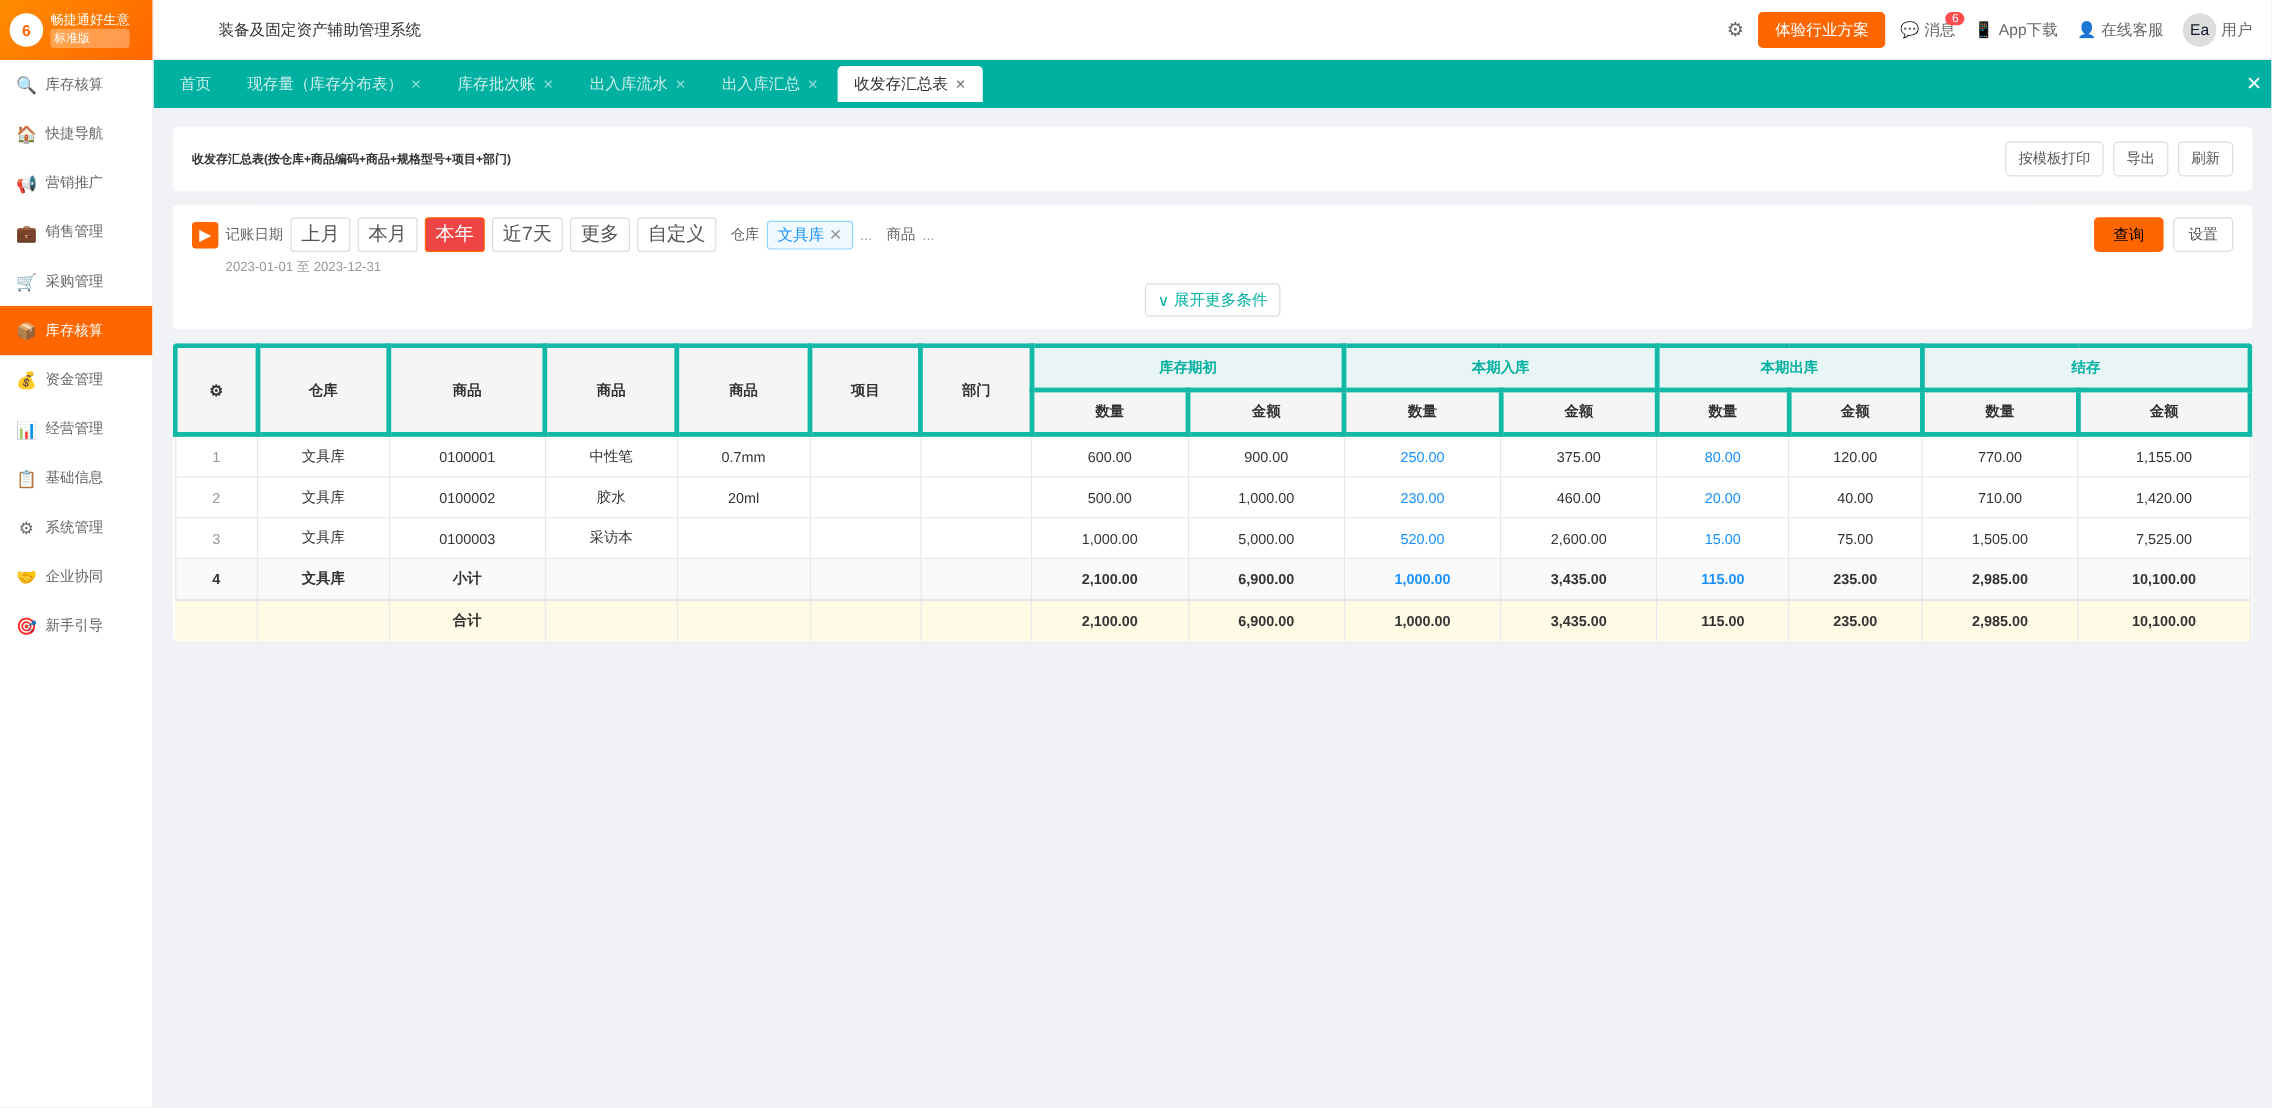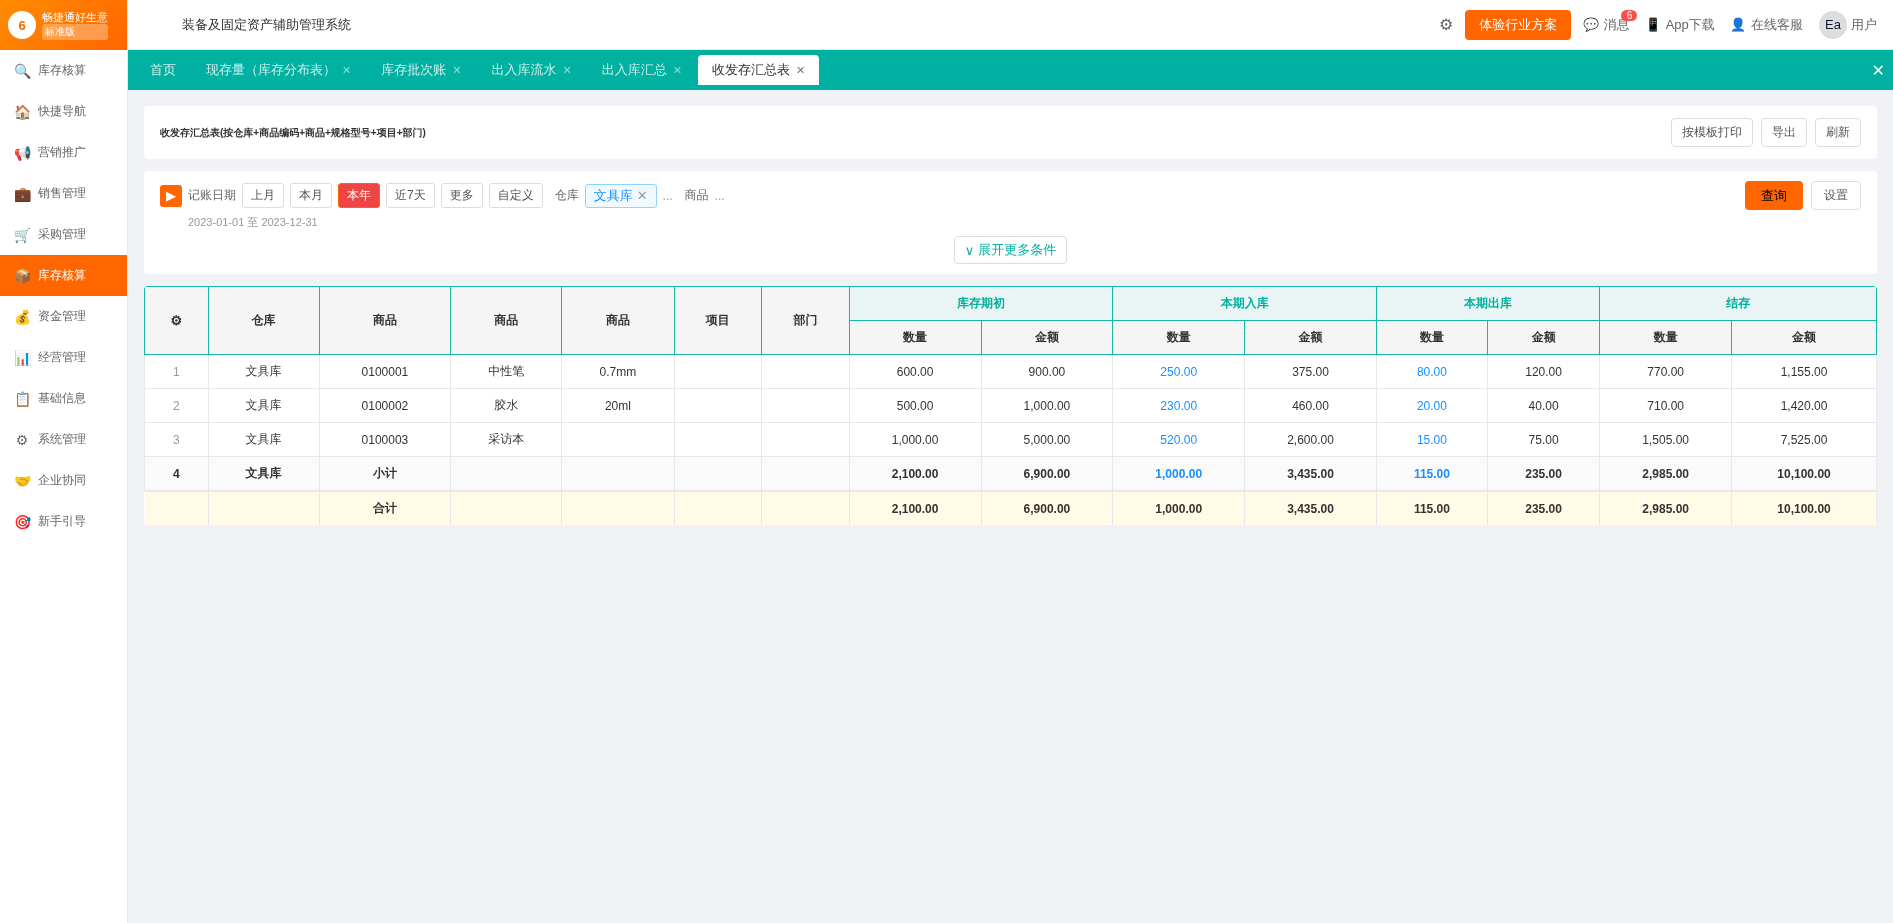--- a/index.html
+++ b/index.html
@@ -37,33 +37,33 @@
     .tab-close { font-size: 11px; color: currentColor; opacity: 0.7; }
     .tabbar-close { margin-left: auto; color: #fff; cursor: pointer; font-size: 16px; }
 
     
     .content { flex: 1; overflow-y: auto; background: #f0f2f5; padding: 16px; }
 
     
     .page-header { background: #fff; padding: 12px 16px; margin-bottom: 12px; border-radius: 4px; }
     .page-title { font-size: 10px; font-weight: bold; color: #333; }
     .page-header-btn { display: flex; align-items: center; gap: 4px; padding: 5px 10px; border: 1px solid #ddd; background: #fff; border-radius: 4px; cursor: pointer; color: #555; font-size: 12px; }
-    .date-btn { padding: 3px 8px; border: 1px solid #ddd; background: #fff; border-radius: 3px; cursor: pointer; font-size: 12px; color: #555; }
+    .date-btn { padding: 3px 8px; border: 1px solid #ddd; background: #fff; border-radius: 3px; cursor: pointer; font-size: 16px; color: #555; }
     .date-btn.active { background: #ef4444; color: #fff; border-color: #ff6600; }
     .warehouse-tag { display: flex; align-items: center; gap: 4px; background: #f0f9ff; border: 1px solid #91d5ff; border-radius: 3px; padding: 2px 8px; font-size: 12px; color: #1890ff; }
     .warehouse-tag-close { cursor: pointer; color: #999; }
     .filter-more { color: #999; cursor: pointer; font-size: 12px; }
     .filter-expand { display: flex; align-items: center; gap: 4px; color: #00b0a0; cursor: pointer; font-size: 12px; border: 1px solid #ddd; padding: 4px 10px; border-radius: 4px; }
     .query-btn { background: #ff6600; color: #000000; border: none; padding: 5px 16px; border-radius: 4px; cursor: pointer; font-size: 13px; }
     .set-btn { background: #fff; color: #555; border: 1px solid #ddd; padding: 5px 12px; border-radius: 4px; cursor: pointer; font-size: 12px; }
 
     
     .table-container { background: #fff; border-radius: 4px; overflow: hidden; }
     table { width: 100%; border-collapse: collapse; }
-    thead th { background: #f5f5f5; padding: 8px 10px; text-align: center; font-weight: 600; color: #333; border: 1px solid #14b8a6; font-size: 12px; white-space: nowrap; }
+    thead th { background: #f5f5f5; padding: 8px 10px; text-align: center; font-weight: 600; color: #333; border: 4px solid #14b8a6; font-size: 12px; white-space: nowrap; }
     thead th.group-header { background: #e8f5f4; color: #00b0a0; }
     tbody td { padding: 8px 10px; border: 1px solid #e8e8e8; text-align: center; color: #333; font-size: 12px; }
     tbody tr.subtotal td { background: #fafafa; font-weight: bold; }
     .link-cell { color: #1890ff; cursor: pointer; }
 
     
     .table-footer { background: #fffbe6; border-top: 2px solid #e8e8e8; }
     .table-footer td { padding: 8px 10px; text-align: center; font-weight: bold; color: #333; font-size: 12px; border-right: 1px solid #e8e8e8; }
 
     .row-num { color: #999; }

